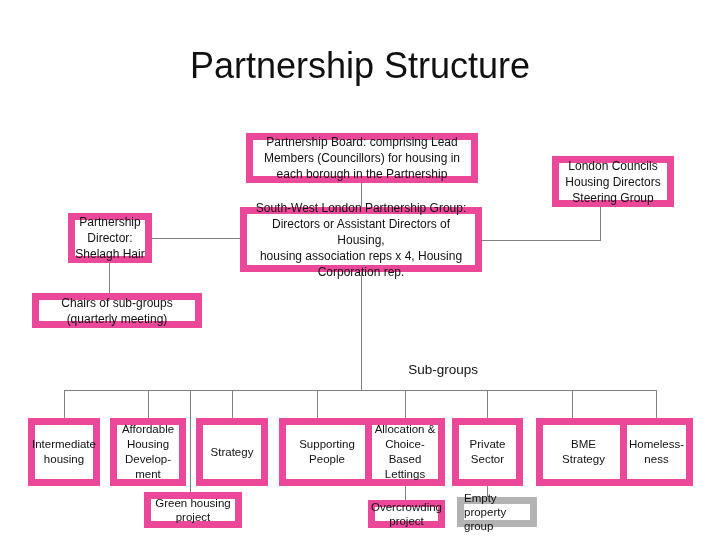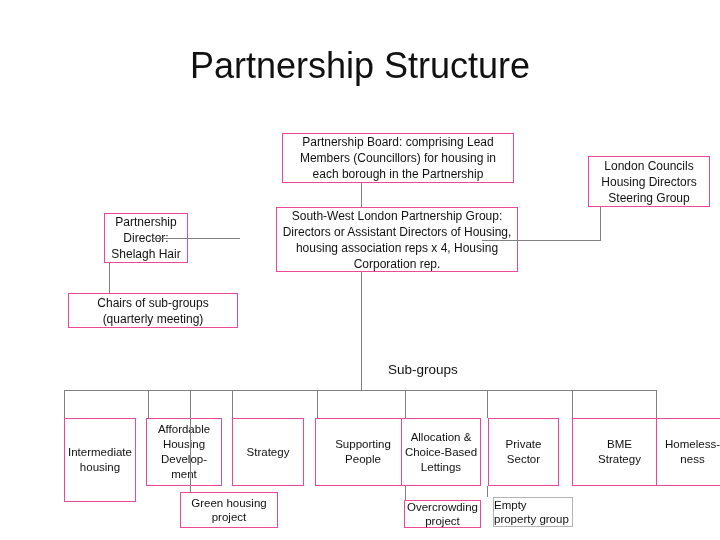--- a/index.html
+++ b/index.html
@@ -22,47 +22,46 @@
     text-align:center;
     font-size:36px;
     line-height:40px;
     font-weight:400;
     color:#111;
   }
   .box{
     position:absolute;
     box-sizing:border-box;
     background:#ffffff;
-    border:1px solid #ec4899;
+    border:7px solid #ec4899;
     display:flex;
     align-items:center;
     justify-content:center;
     text-align:center;
-    margin-left:36px;
   }
   .box .lbl{
     white-space:pre-line;
     font-size:12px;
     line-height:16px;
     color:#111;
   }
   .box.sub .lbl{ font-size:11.5px; line-height:15px; }
   .box.mini .lbl{ font-size:11.5px; line-height:14px; }
   .box.light{ border-color:#b3b3b3; }
   .box.leftalign{ justify-content:flex-start; text-align:left; }
   .line{
     position:absolute;
     background:#808080;
   }
   .floatlabel{
     position:absolute;
     font-size:13.5px;
     line-height:16px;
     color:#111;
-    text-align:left;
+    text-align:right;
   }
 </style>
 </head>
 <body>
 
 <div id="slide">
 
   <div class="title">Partnership Structure</div>
 
   <div class="box" style="left:246px;top:133px;width:232px;height:50px">
@@ -90,21 +89,21 @@
 Shelagh Hair</span>
   </div>
 
   <div class="box" style="left:32px;top:293px;width:170px;height:35px">
     <span class="lbl">Chairs of sub-groups
 (quarterly meeting)</span>
   </div>
 
   <div class="floatlabel" style="left:388px;top:362px;width:90px">Sub-groups</div>
 
-  <div class="box sub" style="left:28px;top:418px;width:72px;height:84px">
+  <div class="box sub" style="left:28px;top:418px;width:72px;height:68px">
     <span class="lbl">Intermediate
 housing</span>
   </div>
   <div class="box sub" style="left:110px;top:418px;width:76px;height:68px">
     <span class="lbl">Affordable
 Housing
 Develop-
 ment</span>
   </div>
   <div class="box sub" style="left:196px;top:418px;width:72px;height:68px">

